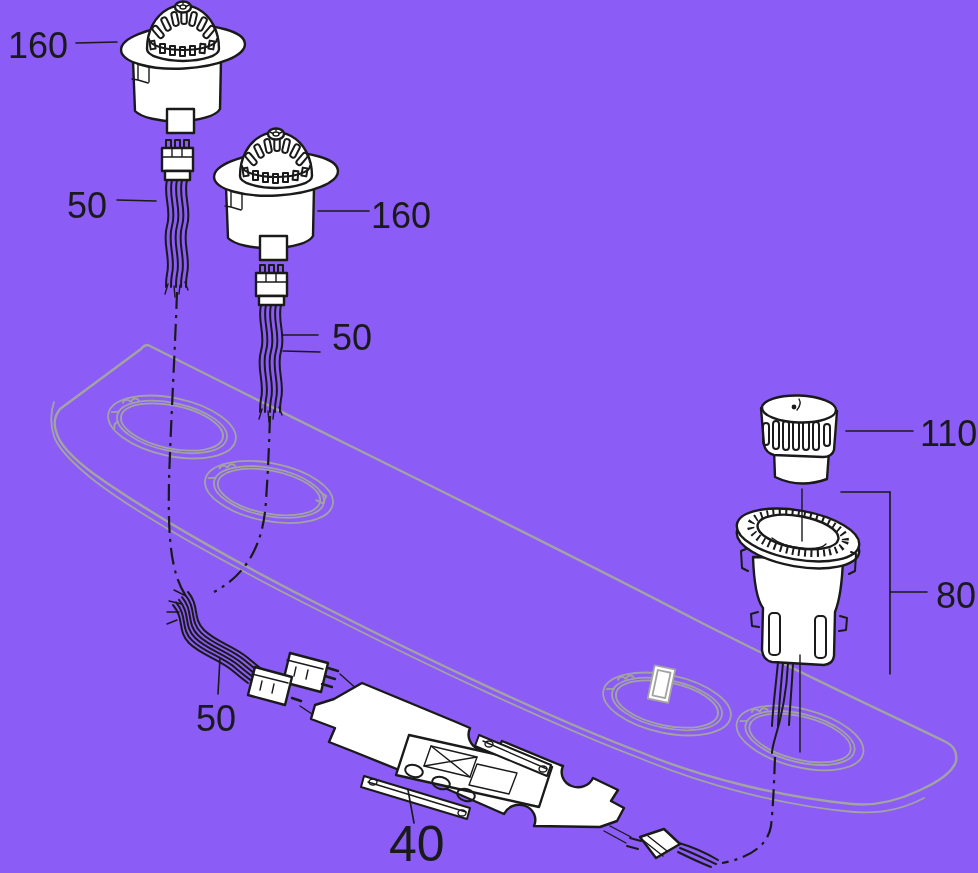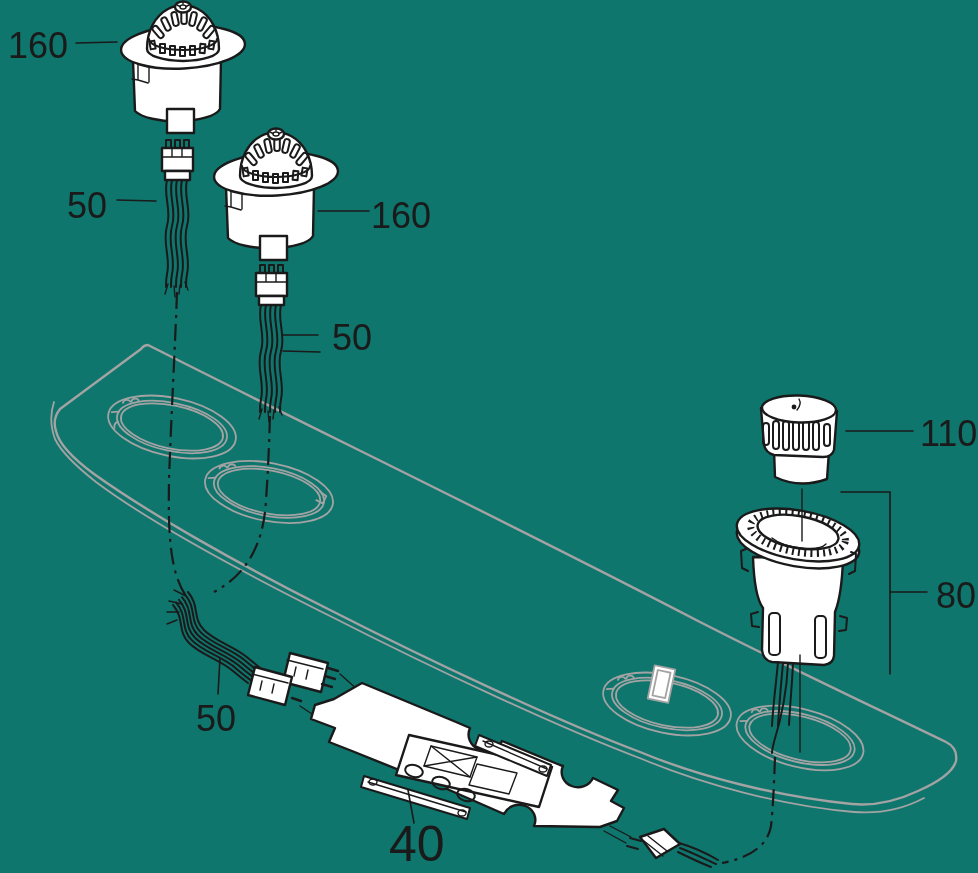--- a/index.html
+++ b/index.html
@@ -1,16 +1,16 @@
 <!DOCTYPE html>
 <html><head>
 <meta charset="utf-8">
 <style>
   html,body{margin:0;padding:0;background:#ffffff;}
-  .stage{width:978px;height:873px;position:relative;background:#0f766e;overflow:hidden;}
+  .stage{width:978px;height:873px;position:relative;background:#8b5cf6;overflow:hidden;}
   svg{display:block;font-family:"Liberation Sans", sans-serif;}
   .k{stroke:#1a1a1a;fill:none;stroke-width:2.4;stroke-linecap:round;stroke-linejoin:round;}
   .kf{stroke:#1a1a1a;fill:#ffffff;stroke-width:2.4;stroke-linejoin:round;}
   .thin{stroke-width:1.4;}
   .w2{stroke-width:2;}
   .gray{stroke:#a3a3a3;fill:none;stroke-width:2.4;stroke-linecap:round;stroke-linejoin:round;}
   .graythin{stroke:#a3a3a3;fill:none;stroke-width:1.8;stroke-linecap:round;stroke-linejoin:round;}
   .dashdot{stroke:#1a1a1a;fill:none;stroke-width:2.2;stroke-dasharray:17 6 3 6;stroke-linecap:butt;}
   .leader{stroke:#1a1a1a;fill:none;stroke-width:1.6;stroke-linecap:round;}
   .lbl{fill:#1a1a1a;font-size:36px;}

